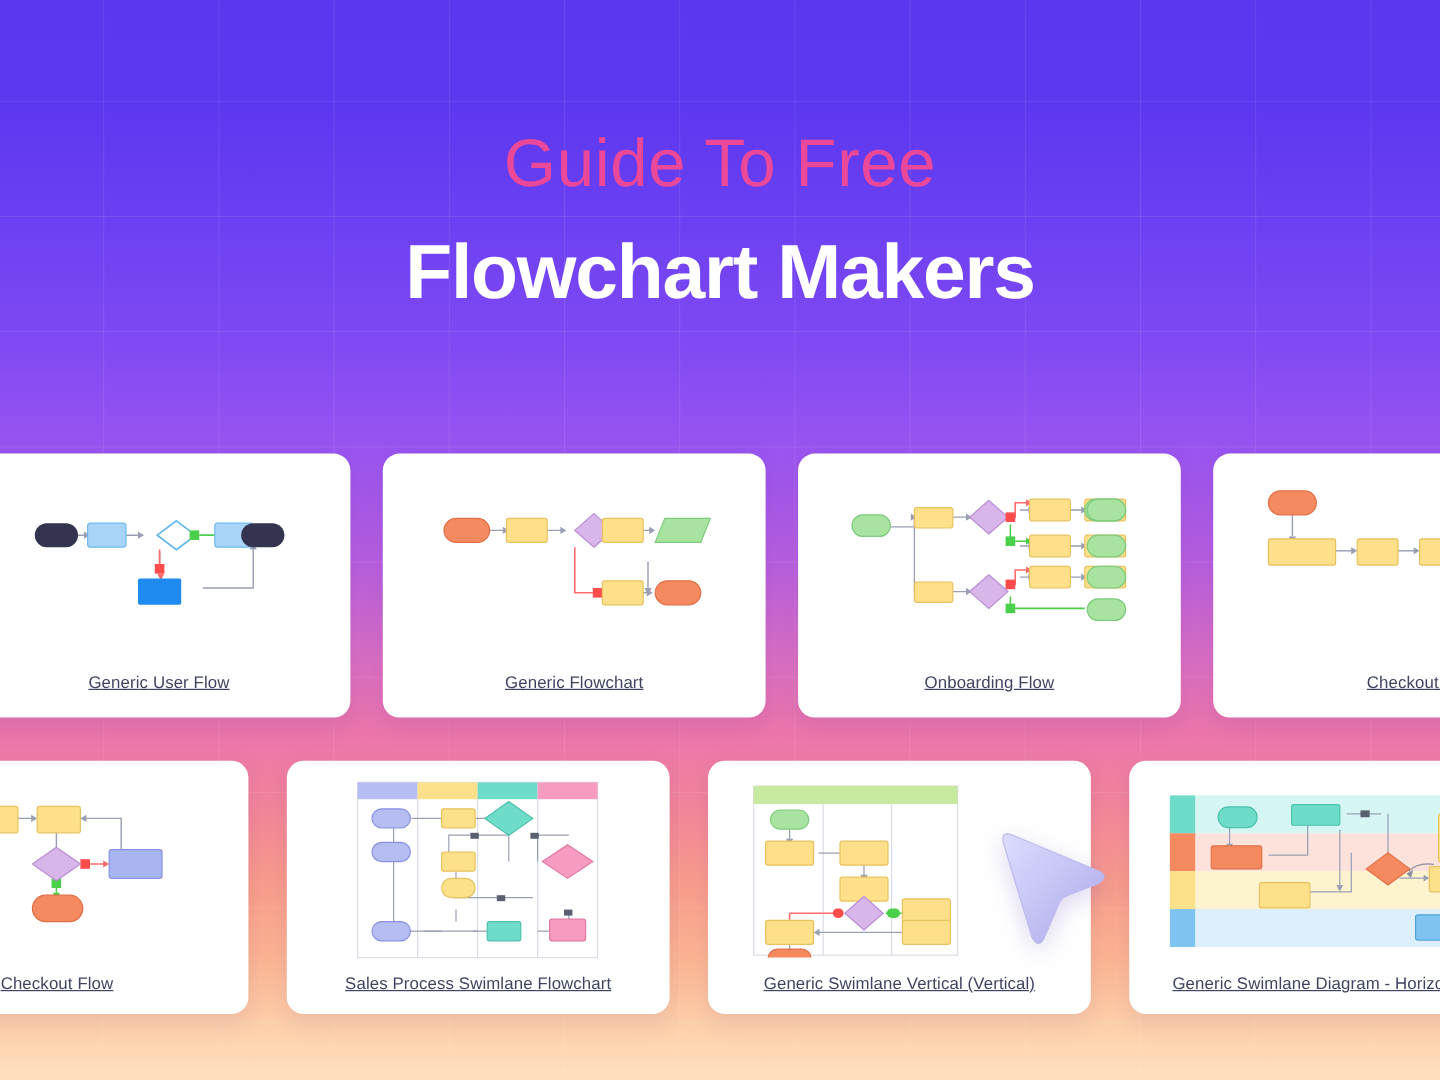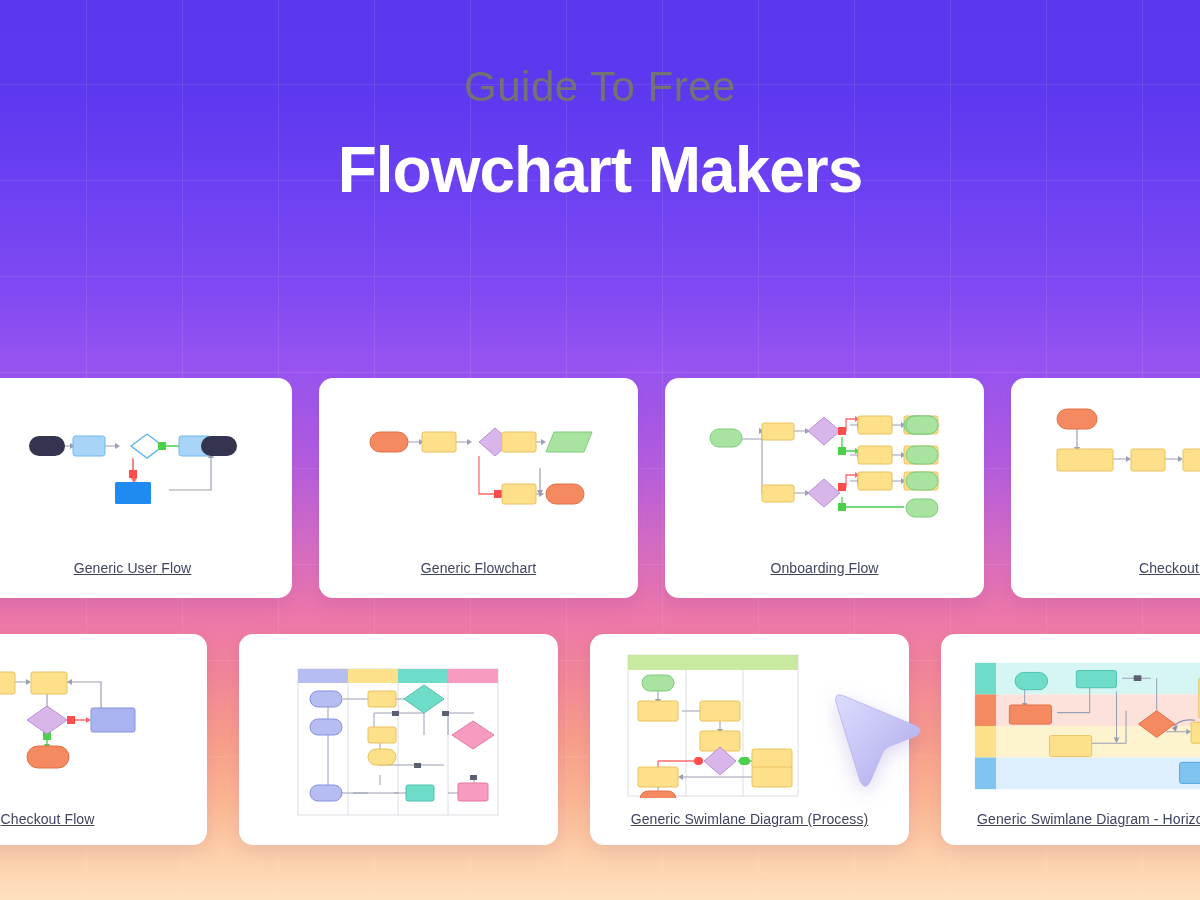--- a/index.html
+++ b/index.html
@@ -31,23 +31,23 @@
       linear-gradient(to right, rgba(255,255,255,0.085) 1px, transparent 1px),
       linear-gradient(to bottom, rgba(255,255,255,0.085) 1px, transparent 1px);
     background-size: 96px 96px;
     background-position: -10px -12px;
     pointer-events: none;
   }
 
   
   .hero { position: absolute; top: 0; left: 0; right: 0; text-align: center; }
   .hero-kicker {
-    margin-top: 66px;
-    color: #737373;
-    font-size: 42px;
+    margin-top: 108px;
+    color: #ec4899;
+    font-size: 56px;
     line-height: 1;
     font-weight: 400;
     letter-spacing: 0.5px;
   }
   .hero-title {
     margin-top: 30px;
     color: #ffffff;
     font-size: 64px;
     line-height: 1;
     font-weight: 800;
@@ -354,20 +354,21 @@
         <rect x="14" y="118" width="32" height="16" rx="8" fill="#b6bdf0" stroke="#8791e0" stroke-width="1"></rect>
         <rect x="72" y="24" width="28" height="16" rx="2" fill="#fde08a" stroke="#e8c25e" stroke-width="1"></rect>
         <rect x="72" y="60" width="28" height="16" rx="2" fill="#fde08a" stroke="#e8c25e" stroke-width="1"></rect>
         <rect x="72" y="82" width="28" height="16" rx="8" fill="#fde08a" stroke="#e8c25e" stroke-width="1"></rect>
         <path d="M128 18 L148 32 L128 46 L108 32 Z" fill="#6fdcc9" stroke="#4cc2ad" stroke-width="1"></path>
         <rect x="110" y="118" width="28" height="16" rx="2" fill="#6fdcc9" stroke="#4cc2ad" stroke-width="1"></rect>
         <path d="M177 54 L198 68 L177 82 L156 68 Z" fill="#f79cc0" stroke="#e278a2" stroke-width="1"></path>
         <rect x="162" y="116" width="30" height="18" rx="2" fill="#f79cc0" stroke="#e278a2" stroke-width="1"></rect>
       </svg>
     </div>
+    <div class="card-label">Sales Process Swimlane Flowchart</div>
   </div>
 
   <div class="card">
     <div class="thumb" style="justify-content:flex-start; padding-left:36px;">
       <svg width="175" height="145" viewBox="0 0 175 145">
         <rect x="2" y="2" width="170" height="141" fill="#ffffff" stroke="#dcdce6" stroke-width="1"></rect>
         <rect x="2" y="2" width="170" height="15" fill="#c8e9a0"></rect>
         <g stroke="#dcdce6" stroke-width="1">
           <line x1="60" y1="17" x2="60" y2="143"></line>
           <line x1="117" y1="17" x2="117" y2="143"></line>
@@ -401,21 +402,21 @@
         <rect x="12" y="48" width="40" height="20" rx="2" fill="#ffe08a" stroke="#e8c25e" stroke-width="1"></rect>
         <rect x="74" y="48" width="40" height="20" rx="2" fill="#ffe08a" stroke="#e8c25e" stroke-width="1"></rect>
         <rect x="74" y="78" width="40" height="20" rx="2" fill="#ffe08a" stroke="#e8c25e" stroke-width="1"></rect>
         <path d="M94 94 L110 108 L94 122 L78 108 Z" fill="#d9b6ea" stroke="#b98dd6" stroke-width="1"></path>
         <rect x="126" y="96" width="40" height="20" rx="2" fill="#ffe08a" stroke="#e8c25e" stroke-width="1"></rect>
         <rect x="126" y="114" width="40" height="20" rx="2" fill="#ffe08a" stroke="#e8c25e" stroke-width="1"></rect>
         <rect x="12" y="114" width="40" height="20" rx="2" fill="#ffe08a" stroke="#e8c25e" stroke-width="1"></rect>
         <rect x="14" y="138" width="36" height="16" rx="8" fill="#f58a60" stroke="#e06f46" stroke-width="1"></rect>
       </svg>
     </div>
-    <div class="card-label">Generic Swimlane Diagram (Process)</div>
+    <div class="card-label">Generic Swimlane Vertical (Vertical)</div>
   </div>
 
   <div class="card">
     <div class="thumb" style="justify-content:flex-start; padding-left:32px;">
       <svg width="300" height="140" viewBox="0 0 300 140">
         <rect x="2" y="4" width="296" height="132" fill="#ffffff"></rect>
         <rect x="2" y="4" width="296" height="33" fill="#d6f6f3"></rect>
         <rect x="2" y="37" width="296" height="33" fill="#fde2dc"></rect>
         <rect x="2" y="70" width="296" height="33" fill="#fdf3cf"></rect>
         <rect x="2" y="103" width="296" height="33" fill="#ddeffc"></rect>

